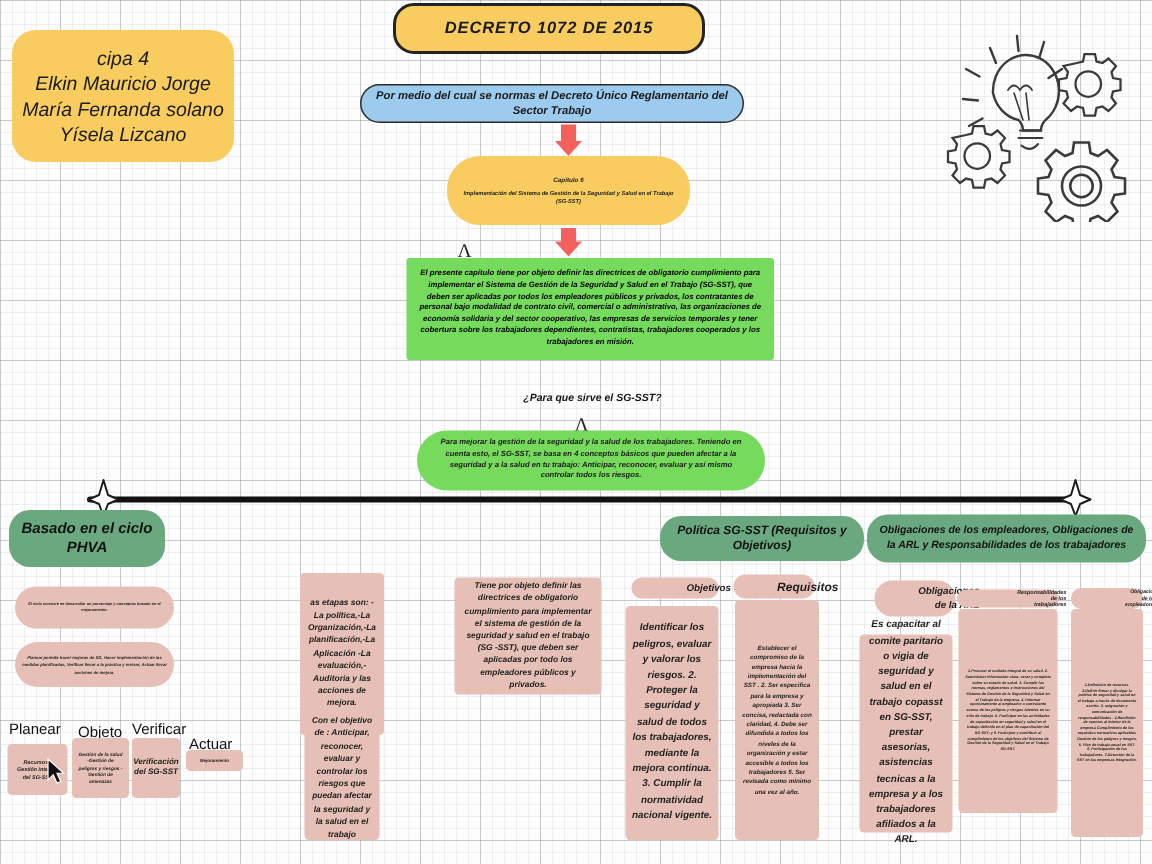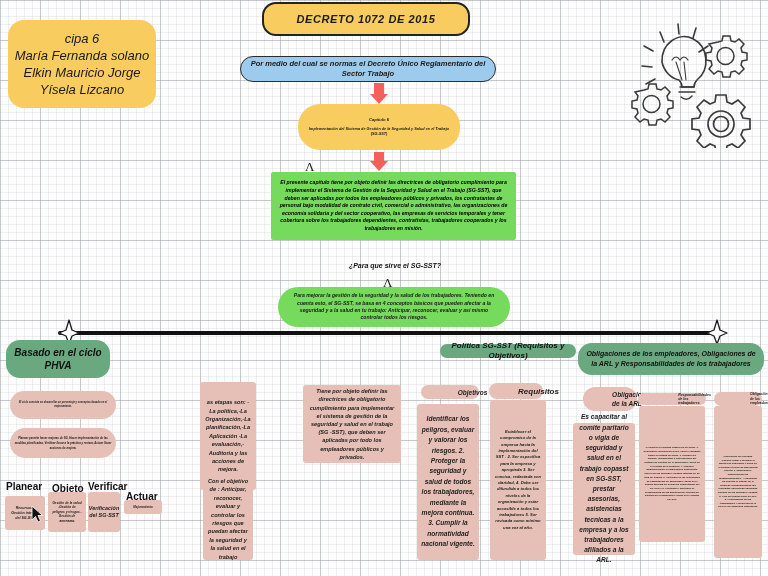--- a/index.html
+++ b/index.html
@@ -100,34 +100,34 @@
   .sparkle svg { display: block; }
 
   
   .sec-hdr {
     border-radius: 14px; font-size: 10px; font-weight: bold;
     line-height: 13px; padding: 0 6px; color: #111;
   }
   #hdr-phva  { left: 6px;   top: 340px; width: 104px; height: 38px; }
   #hdr-etapas{ left: 164px; top: 345px; width: 124px; height: 28px; }
   #hdr-objeto{ left: 296px; top: 344px; width: 136px; height: 24px; font-size: 9px; }
-  #hdr-politica{left: 440px; top: 344px; width: 136px; height: 14px; font-size: 8px; line-height:10px;}
+  #hdr-politica{left: 440px; top: 344px; width: 136px; height: 30px; font-size: 8px; line-height:10px;}
   #hdr-oblig { left: 578px; top: 343px; width: 186px; height: 32px; font-size: 7px; line-height:10px;}
 
   
   .pbox { border-radius: 3px; color: #1d1d1d; padding: 4px; }
   .pbox.round { border-radius: 22px; }
 
   #phva-p1 { left: 10px; top: 391px; width: 106px; height: 28px;
              font-size: 2.6px; line-height: 3.8px; font-weight:bold; }
   #phva-p2 { left: 10px; top: 428px; width: 106px; height: 30px;
              font-size: 2.8px; line-height: 5px; font-weight:bold; }
 
   .phva-label {
-    position: absolute; font-size: 10px; font-weight: bold; color: #111;
+    position: absolute; font-size: 10px; font-weight: normal; color: #111;
   }
   #lbl-planear  { left: 6px;  top: 481px; }
   #lbl-hacer    { left: 52px; top: 483px; }
   #lbl-verific  { left: 88px; top: 481px; }
   #lbl-actuar   { left: 126px;top: 491px; }
   #phva-underline {
     left: 3px; top: 478px; width: 160px; height: 18px;
     background: #e6c0b6; border-radius: 9px; z-index: -1;
   }
   #phva-b1 { left: 5px;  top: 496px; width: 40px; height: 34px; font-size:3.6px; line-height:5px; font-weight:bold; }
@@ -138,21 +138,21 @@
   #etapas-1 { left: 200px; top: 382px; width: 56px; height: 108px;
               font-size: 5.6px; line-height: 8.4px; font-weight: bold; }
   #etapas-2 { left: 203px; top: 478px; width: 50px; height: 82px;
               font-size: 5.6px; line-height: 8.4px; font-weight: bold; }
 
   #objeto-1 { left: 303px; top: 385px; width: 98px; height: 78px;
               font-size: 5.6px; line-height: 8.2px; font-weight: bold; }
 
   .sublbl {
     border-radius: 12px; font-size: 6.5px; font-weight: bold; color:#1d1d1d;
-    display:flex; align-items:center; justify-content:center; text-align:left;padding-left:45px;
+    display:flex; align-items:center; justify-content:center; text-align:right;padding-left:45px;
   }
   #sub-objetivos { left: 421px; top: 385px; width: 58px; height: 14px; }
   #sub-requisitos{ left: 489px; top: 383px; width: 54px; height: 16px; font-size: 8px;}
   #sub-oblig-arl { left: 583px; top: 387px; width: 54px; height: 24px; font-size: 6.5px; line-height: 9px;}
   #sub-resp-trab { left: 638px; top: 393px; width: 68px; height: 12px; font-size: 3.6px;}
   #sub-oblig-emp { left: 714px; top: 392px; width: 48px; height: 14px; font-size: 3.4px; line-height:4.6px;}
 
   #objetivos-box { left: 417px; top: 404px; width: 62px; height: 156px;
                    font-size: 6.6px; line-height: 10.4px; font-weight: bold; }
   #requisitos-box{ left: 490px; top: 400px; width: 56px; height: 160px;
@@ -198,23 +198,23 @@
       </g>
 
       <g fill="none" stroke="#3a3a3a" stroke-width="1.5">
         <path d="M22 78 l4 -1 l1 -5 l7 0 l1 5 l4 1 l4 -3 l5 5 l-3 4 l1 4 l5 1 l0 7 l-5 1 l-1 4 l3 4 l-5 5 l-4 -3 l-4 1 l-1 5 l-7 0 l-1 -5 l-4 -1 l-4 3 l-5 -5 l3 -4 l-1 -4 l-5 -1 l0 -7 l5 -1 l1 -4 l-3 -4z"></path>
         <circle cx="29.5" cy="92" r="8.5"></circle>
       </g>
     </svg>
   </div>
 
   <div class="node pill yellow" id="title-card">
-    <div>cipa 6</div>
+    <div>cipa 4</div>
+    <div>Elkin Mauricio Jorge</div>
     <div>María Fernanda solano</div>
-    <div>Elkin Mauricio Jorge</div>
     <div>Yísela Lizcano</div>
   </div>
 
   <div class="node pill yellow" id="decreto-title">DECRETO 1072 DE 2015</div>
 
   <div class="node pill blue" id="subtitle-bar">Por medio del cual se normas el Decreto Único Reglamentario del Sector Trabajo</div>
 
   <div class="arrow" style="left:379px; top:83px;">
     <div class="stem" style="top:0; width:10px; height:12px;"></div>
     <div class="head" style="top:11px;"></div>

